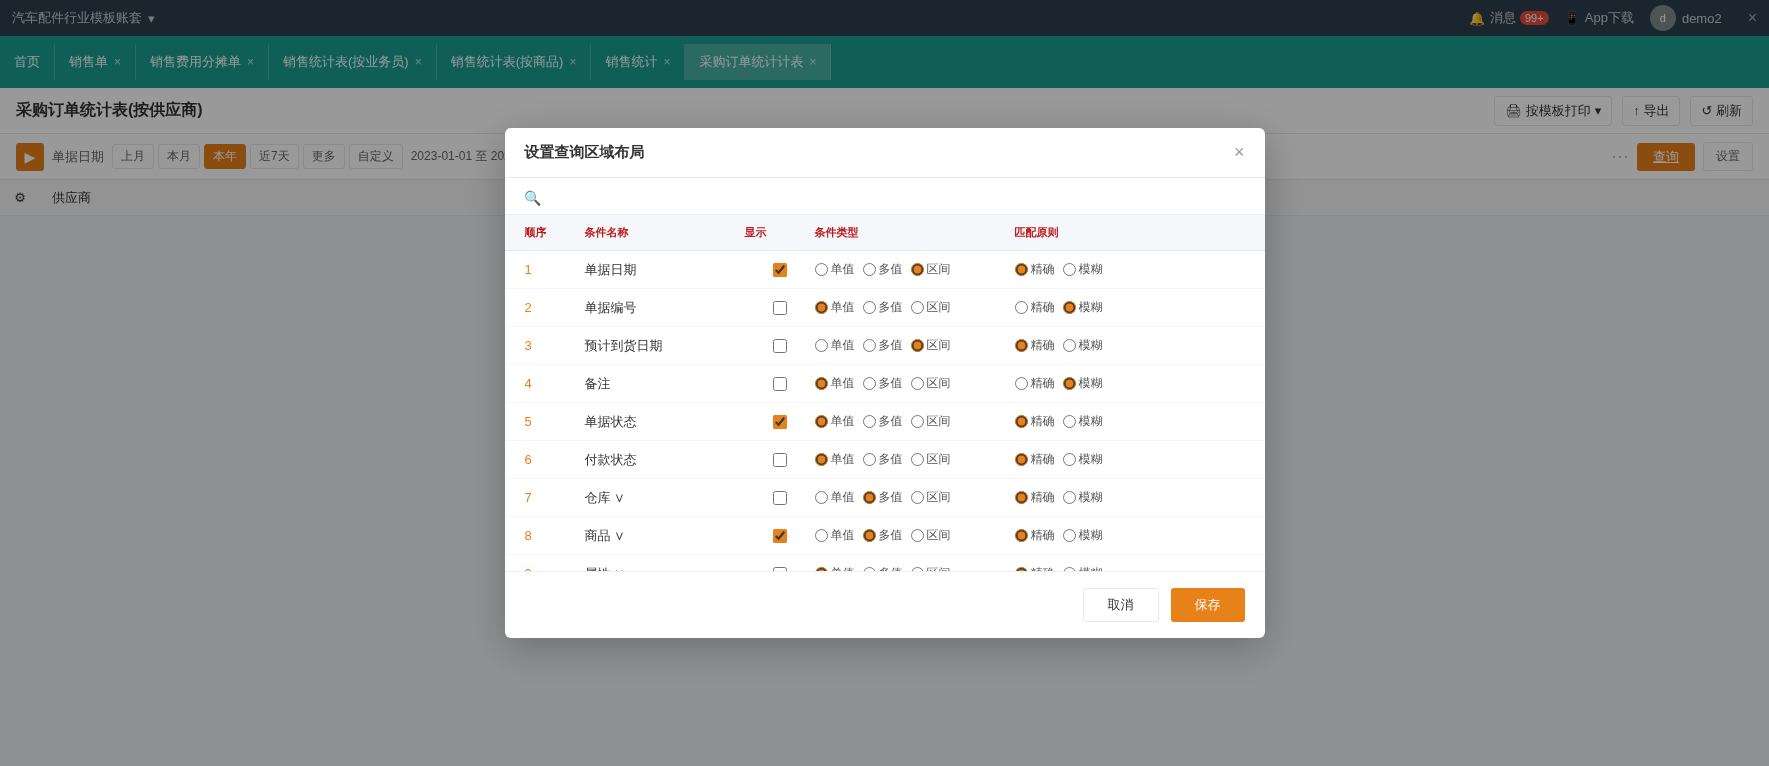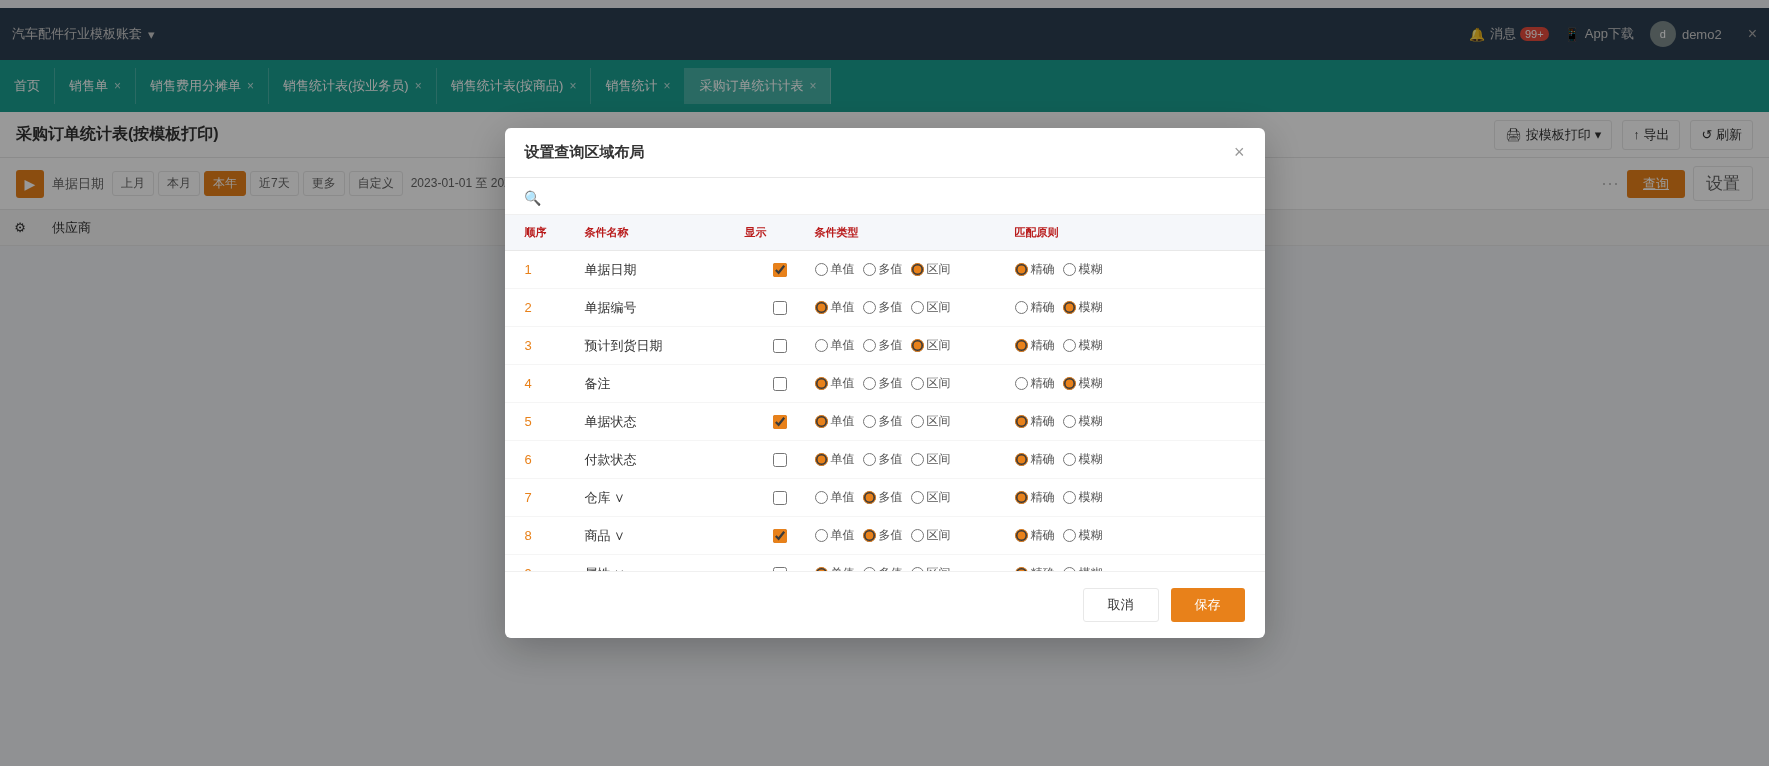--- a/index.html
+++ b/index.html
@@ -1,26 +1,25 @@
 <!DOCTYPE html>
 <html><head>
   <meta charset="utf-8">
   <style>
     * { box-sizing: border-box; margin: 0; padding: 0; }
     body { font-family: "Microsoft YaHei", Arial, sans-serif; font-size: 13px; background: #f0f2f5; overflow: hidden; }
 
     
     .top-bar {
-      height: 52px;
+      height: 36px;
       background: #2c3e50;
       display: flex;
       justify-content: space-between;
       padding: 0 12px;
       color: #fff;
-      margin-top: 8px;
     }
     .top-bar-left { font-size: 13px; color: #ccc; display: flex; align-items: center; gap: 6px; }
     .top-bar-right { display: flex; align-items: center; gap: 16px; font-size: 13px; color: #ccc; }
     .top-bar-right .badge { background: #e74c3c; color: #fff; border-radius: 8px; padding: 1px 5px; font-size: 11px; }
     .avatar { width: 26px; height: 26px; border-radius: 50%; background: #7f8c8d; display: inline-flex; align-items: center; justify-content: center; color: #fff; font-size: 11px; }
     .close-x { color: #aaa; cursor: pointer; font-size: 16px; margin-left: 10px; }
 
     
     .tab-bar {
       height: 52px;
@@ -68,21 +67,21 @@
       gap: 8px;
       border-bottom: 1px solid #e8e8e8;
     }
     .filter-toggle { width: 28px; height: 28px; background: #e8811a; border-radius: 3px; display: flex; align-items: center; justify-content: center; color: #fff; cursor: pointer; font-size: 14px; }
     .filter-label { color: #666; font-size: 13px; }
     .filter-date-btns { display: flex; gap: 4px; }
     .filter-date-btn { padding: 3px 8px; border: 1px solid #e8e8e8; border-radius: 3px; cursor: pointer; font-size: 12px; color: #666; background: #fff; }
     .filter-date-btn.active { background: #e8811a; color: #fff; border-color: #e8811a; }
     .filter-date-range { color: #666; font-size: 12px; }
     .btn-query { background: #e8811a; color: #fff; border: none; padding: 5px 16px; border-radius: 3px; cursor: pointer; font-size: 13px; margin-left: auto; text-decoration: underline; }
-    .btn-set { background: #fff; color: #666; border: 1px solid #e8e8e8; padding: 5px 12px; border-radius: 3px; cursor: pointer; font-size: 17px; }
+    .btn-set { background: #fff; color: #666; border: 1px solid #e8e8e8; padding: 5px 12px; border-radius: 3px; cursor: pointer; font-size: 12px; }
 
     
     .table-area {
       background: #fff;
       margin: 0;
       overflow: hidden;
     }
     .table-header-row {
       display: flex;
       background: #f5f5f5;
@@ -260,21 +259,21 @@
     <span>销售统计</span>
     <span class="tab-close">×</span>
   </div>
   <div class="tab-item active">
     <span>采购订单统计计表</span>
     <span class="tab-close">×</span>
   </div>
 </div>
 
 <div class="page-header">
-  <h1 class="page-title">采购订单统计表(按模板打印)</h1>
+  <h1 class="page-title">采购订单统计表(按供应商)</h1>
   <div class="header-actions">
     <button class="btn-print">
       <span>🖨</span>
       <span>按模板打印</span>
       <span>▾</span>
     </button>
     <button class="btn-export">
       <span>↑</span>
       <span>导出</span>
     </button>

